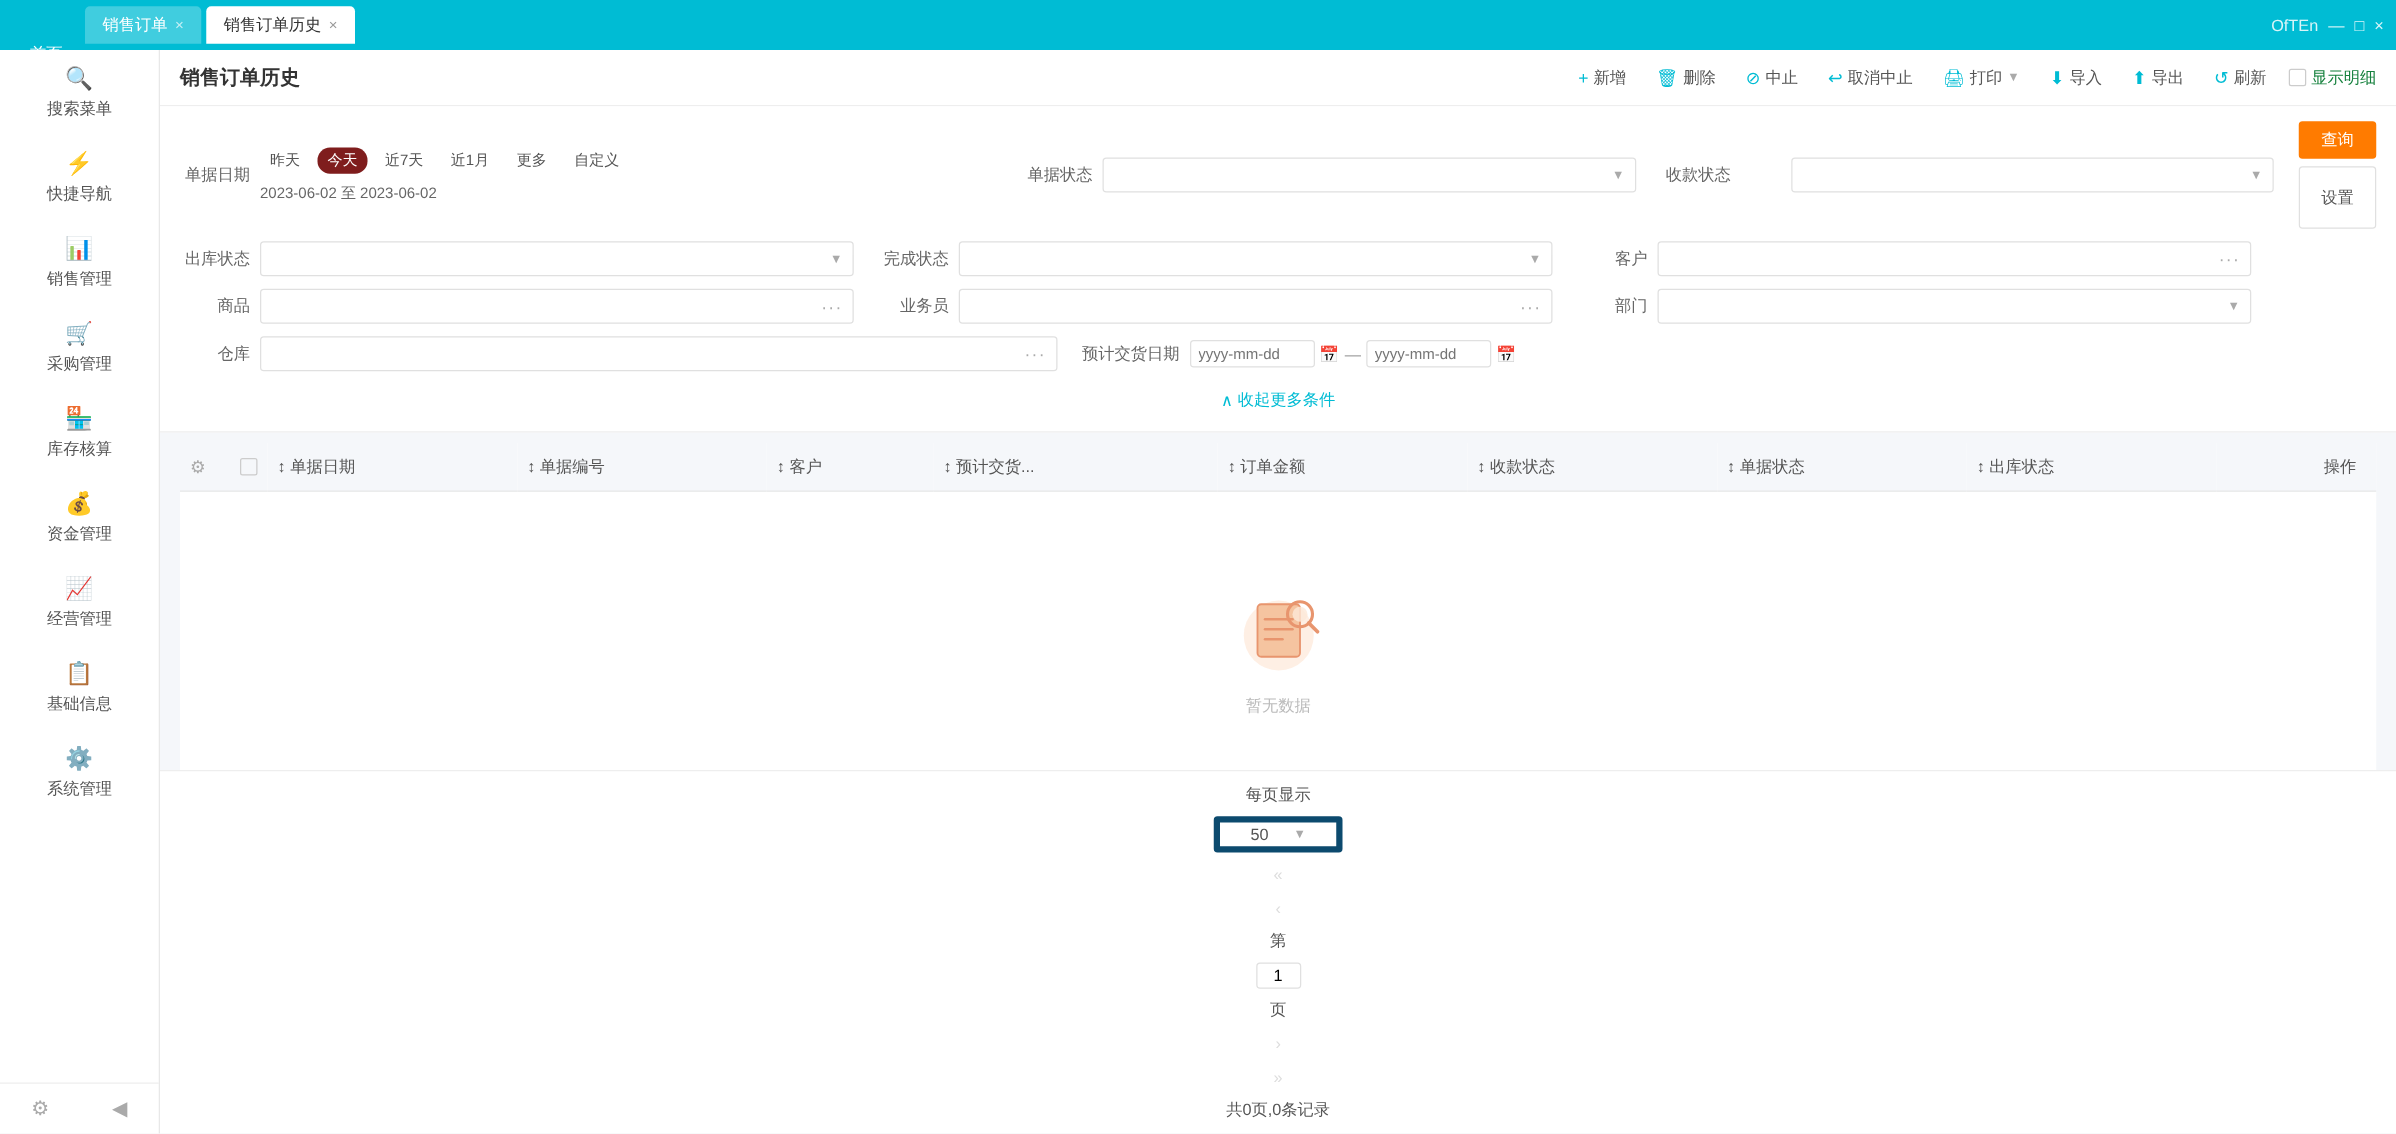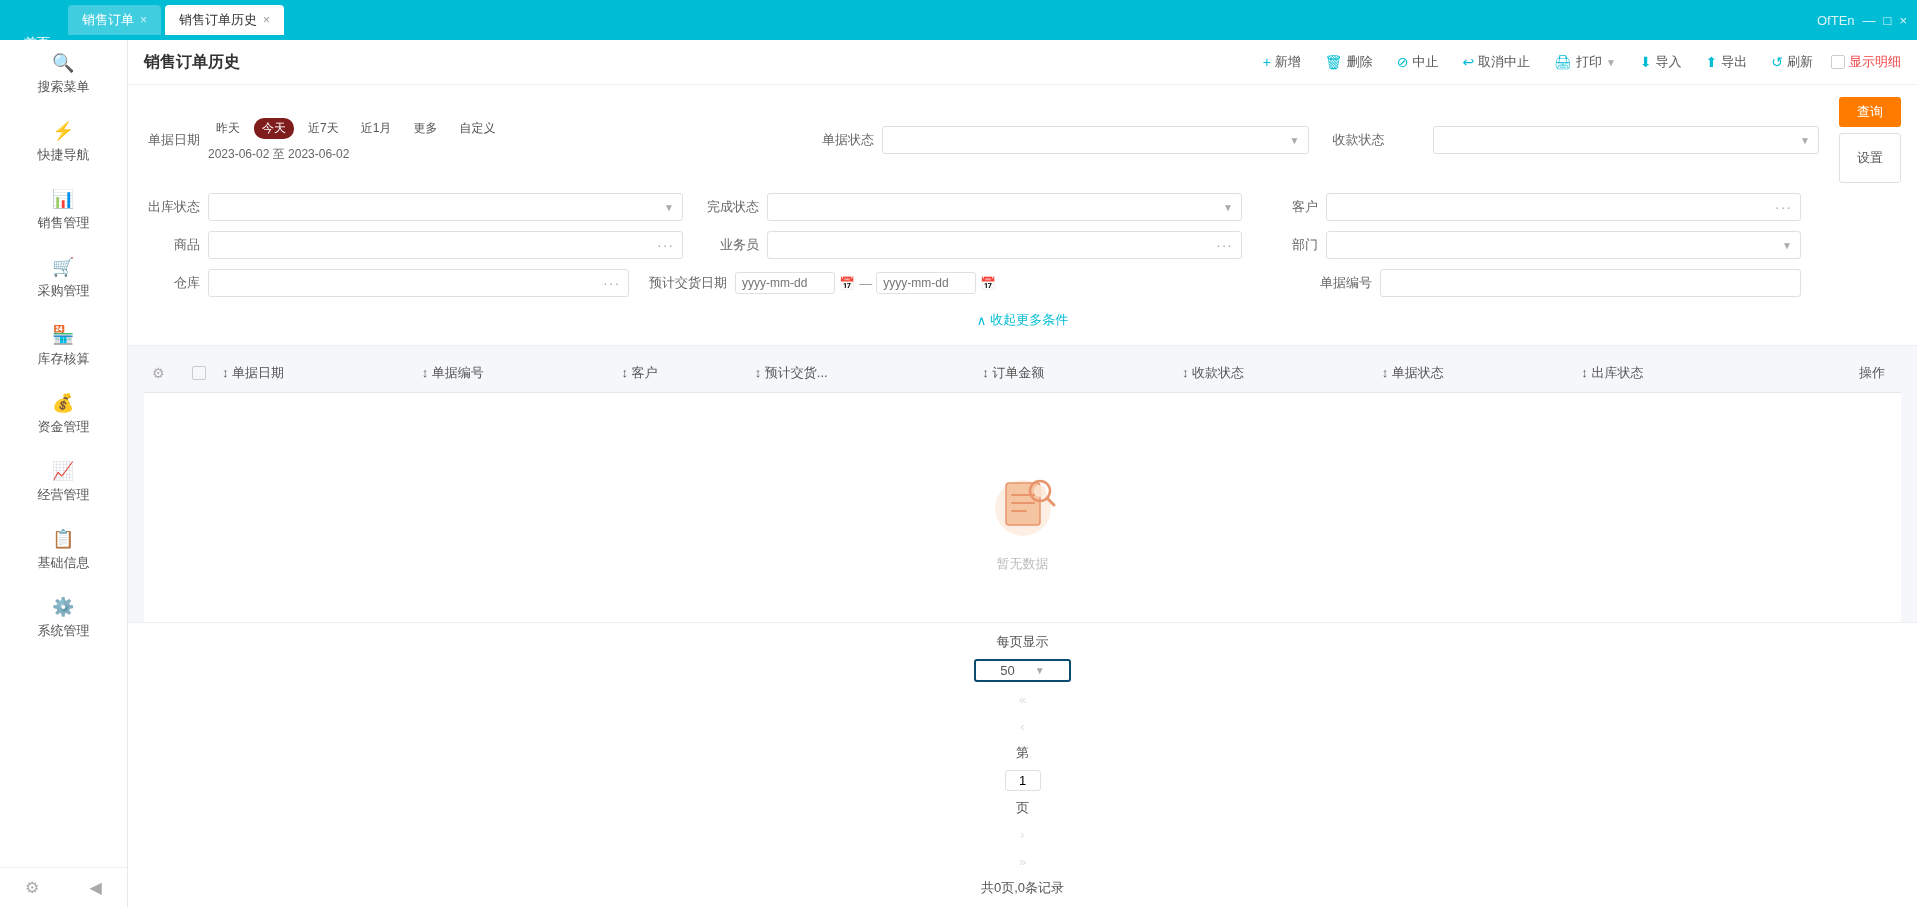--- a/index.html
+++ b/index.html
@@ -52,21 +52,21 @@
       flex-shrink: 0;
     }
     .page-title { font-size: 16px; font-weight: bold; color: #333; }
     .toolbar { display: flex; align-items: center; gap: 12px; }
     .toolbar-btn {
       display: flex; align-items: center; gap: 4px; cursor: pointer; color: #555; font-size: 13px;
       padding: 3px 6px; border-radius: 3px;
     }
     .toolbar-btn .btn-icon { font-size: 14px; color: #00bcd4; }
     .toolbar-btn .btn-label { color: #555; }
-    .display-toggle { display: flex; align-items: center; gap: 4px; cursor: pointer; color: #ef4444; }
+    .display-toggle { display: flex; align-items: center; gap: 4px; cursor: pointer; color: #15803d; }
     .checkbox-box { width: 14px; height: 14px; border: 1px solid #ccc; border-radius: 2px; background: #fff; }
 
     
     .filter-area {
       background: #fff; padding: 12px 16px; border-bottom: 1px solid #eee; flex-shrink: 0;
     }
     .filter-row { display: flex; align-items: center; margin-bottom: 10px; gap: 20px; }
     .filter-item { display: flex; align-items: center; gap: 8px; flex: 1; }
     .filter-label { color: #666; white-space: nowrap; min-width: 56px; text-align: right; }
     .filter-control {
@@ -113,21 +113,21 @@
       padding: 60px 0; color: #bbb; font-size: 13px; gap: 12px;
     }
 
     
     .table-footer {
       display: flex; align-items: center; justify-content: flex-end; gap: 8px;
       padding: 10px 16px; background: #fff; border-top: 1px solid #eee;
       flex-shrink: 0; color: #555; flex-direction: column;
     }
     .page-size-select {
-      display: flex; align-items: center; border: 2px solid #0c4a6e; border-radius: 3px;
+      display: flex; align-items: center; border: 5px solid #0c4a6e; border-radius: 3px;
       padding: 2px 24px; gap: 20px; cursor: pointer;
     }
     .pagination-btn { color: #aaa; cursor: pointer; padding: 2px 4px; }
     .pagination-btn.disabled { color: #ddd; cursor: default; }
     .page-input {
       border: 1px solid #e0e0e0; border-radius: 3px; padding: 2px 6px;
       width: 36px; text-align: center;
     }
 
     
@@ -346,24 +346,20 @@
         <div class="filter-item" style="flex:2;">
           <span class="filter-label">预计交货日期</span>
           <div class="date-input-group">
             <input class="date-input" type="text" placeholder="yyyy-mm-dd" style="">
             <span class="cal-icon">📅</span>
             <span class="dash">—</span>
             <input class="date-input" type="text" placeholder="yyyy-mm-dd" style="">
             <span class="cal-icon">📅</span>
           </div>
         </div>
-        <div class="filter-item" style="flex:1.5;">
-          <span class="filter-label">单据编号</span>
-          <div class="filter-control"></div>
-        </div>
         <div style="width:80px;"></div>
       </div>
 
       <div class="collapse-btn">
         <span>∧</span>
         <span>收起更多条件</span>
       </div>
     </div>
 
     <div class="table-area">

